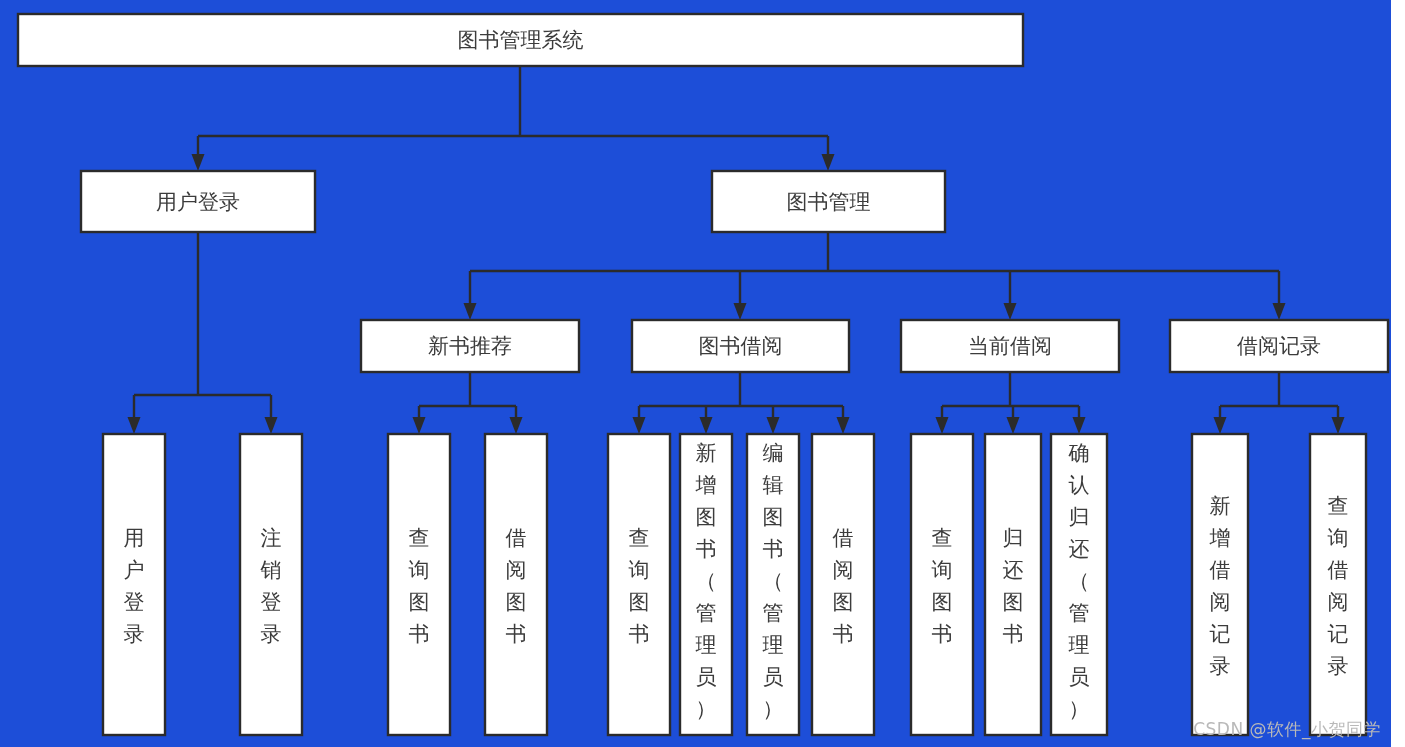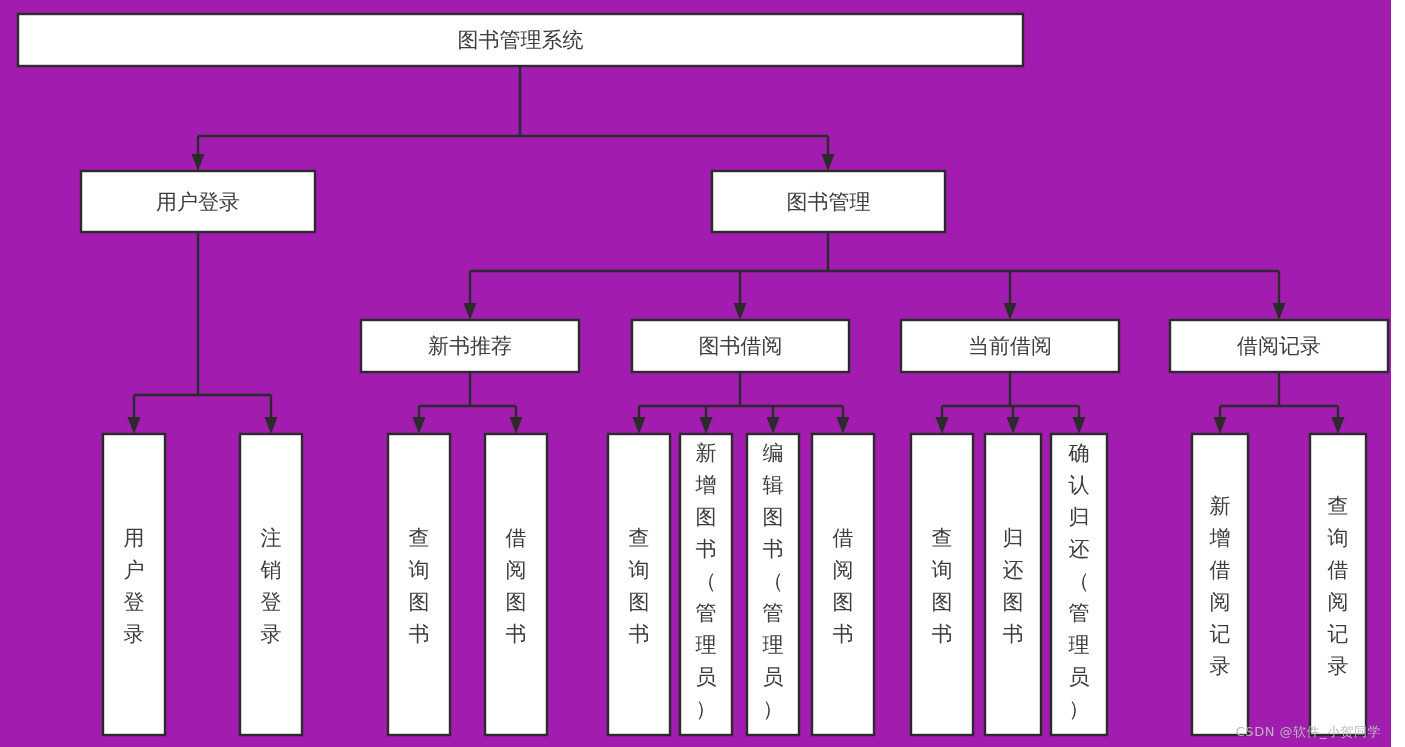--- a/index.html
+++ b/index.html
@@ -11,21 +11,21 @@
   body {
     width: 1405px;
     height: 747px;
     overflow: hidden;
     font-family: "DejaVu Sans", "Liberation Sans", sans-serif;
   }
   #diagram-root {
     position: relative;
     width: 1391px;
     height: 747px;
-    background: #a21caf;
+    background: #1d4ed8;
   }
   svg#tree-svg {
     position: absolute;
     left: 0;
     top: 0;
     width: 1405px;
     height: 747px;
     display: block;
   }
   .node-box {
@@ -59,21 +59,21 @@
     font-family: "DejaVu Sans", "Liberation Sans", sans-serif;
     font-size: 21px;
     fill: #3c3c3c;
     text-anchor: middle;
   }
   .watermark-text {
     position: absolute;
     right: 10px;
     bottom: 6px;
     font-family: "DejaVu Sans", "Liberation Sans", sans-serif;
-    font-size: 13px;
+    font-size: 17px;
     color: #b9b9b9;
     white-space: nowrap;
     letter-spacing: 0.5px;
     user-select: none;
   }
 </style>
 </head>
 <body>
 
 <div id="diagram-root">

